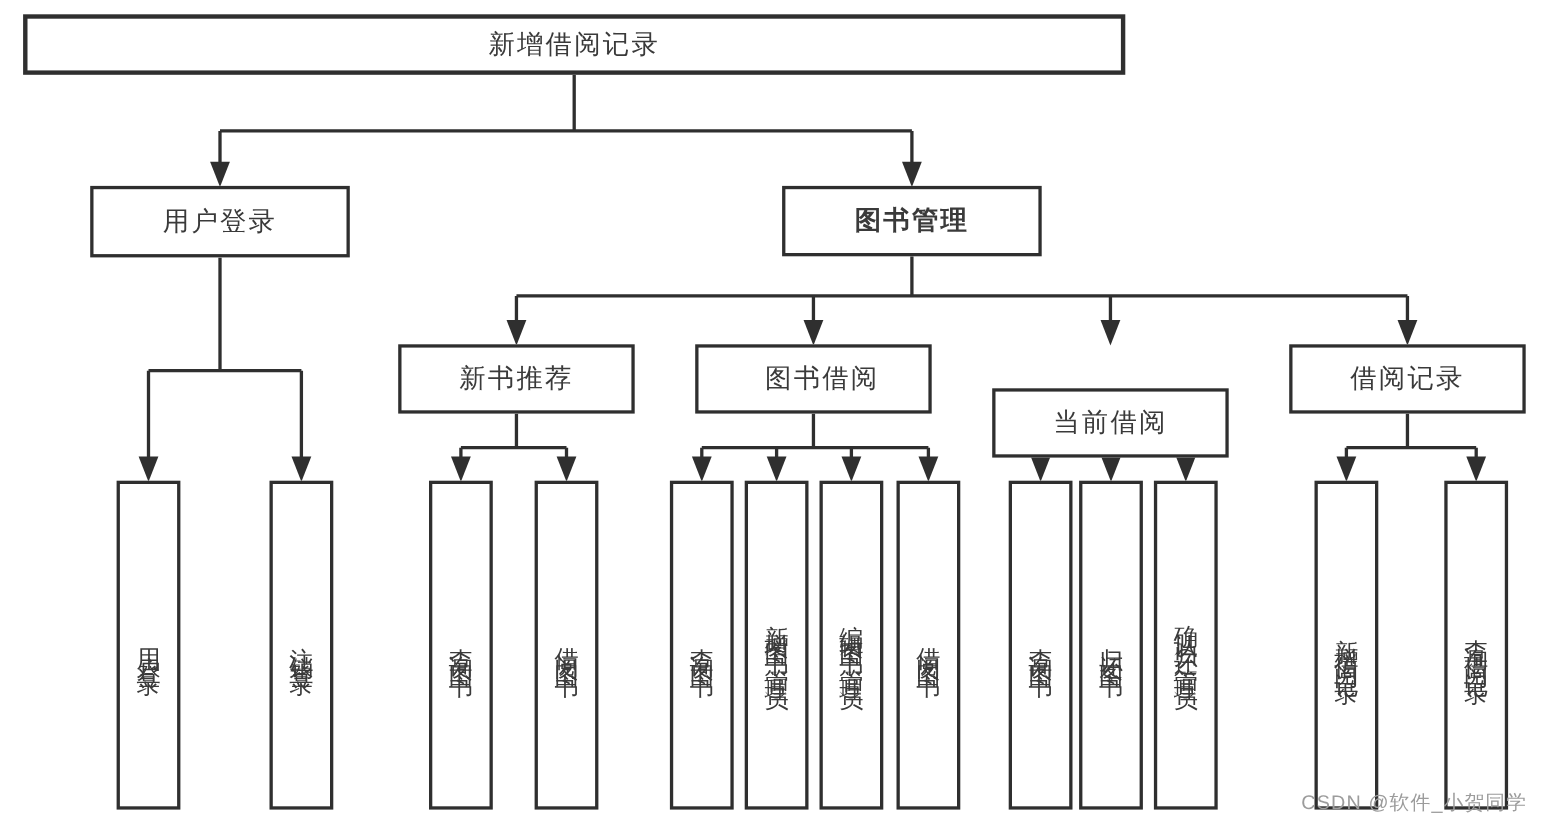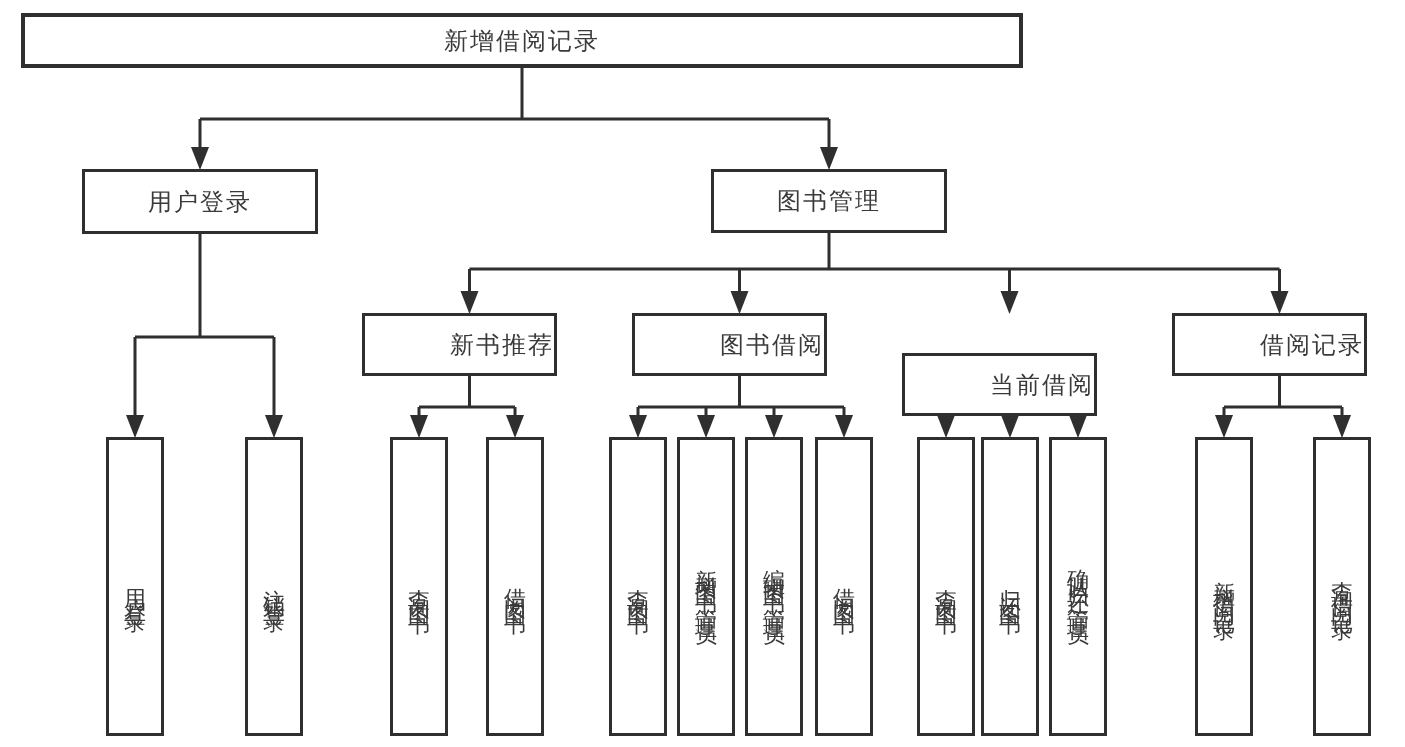--- a/index.html
+++ b/index.html
@@ -48,22 +48,22 @@
     text-orientation: mixed;
     font-size: 22px;
     letter-spacing: 8px;
     line-height: 1;
     color: #3a3a3a;
     white-space: nowrap;
   }
   
   .n-root  { left: 21px;  top: 13px;  width: 1002px; height: 55px; }
   .n-l2a   { left: 82px;  top: 169px; width: 236px;  height: 65px; }
-  .n-l2b   { left: 711px; top: 169px; width: 236px;  height: 64px; }
-  .n-l3    { top: 313px;  width: 195px; height: 63px; justify-content: flex-end; }
+  .n-l2b   { left: 711px; top: 169px; width: 236px;  height: 64px; font-weight: bold; }
+  .n-l3    { top: 313px;  width: 215px; height: 63px; }
   .n-l3-1  { left: 362px;  }
   .n-l3-2  { left: 632px; padding-left: 16px;  }
   .n-l3-3  { left: 902px; margin-top: 40px;  }
   .n-l3-4  { left: 1172px; }
   .leaf    { top: 437px; width: 58px; height: 299px; }
   .lf-1  { left: 106px;  }
   .lf-2  { left: 245px;  }
   .lf-3  { left: 390px;  }
   .lf-4  { left: 486px;  }
   .lf-5  { left: 609px;  }
@@ -191,14 +191,15 @@
   <div class="box leaf lf-11">
     <span class="vlbl">确认归还（管理员）</span>
   </div>
   <div class="box leaf lf-12">
     <span class="vlbl">新增借阅记录</span>
   </div>
   <div class="box leaf lf-13">
     <span class="vlbl">查询借阅记录</span>
   </div>
 
+  <div class="watermark">CSDN @软件_小贺同学</div>
 
 </div>
 
 </body></html>

